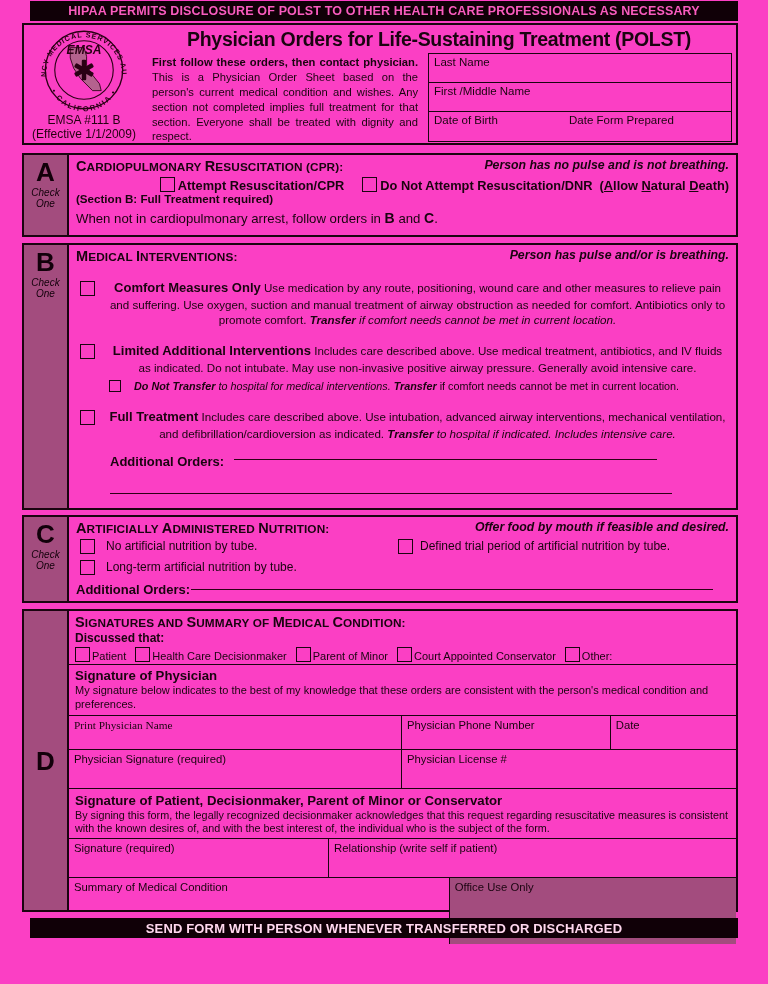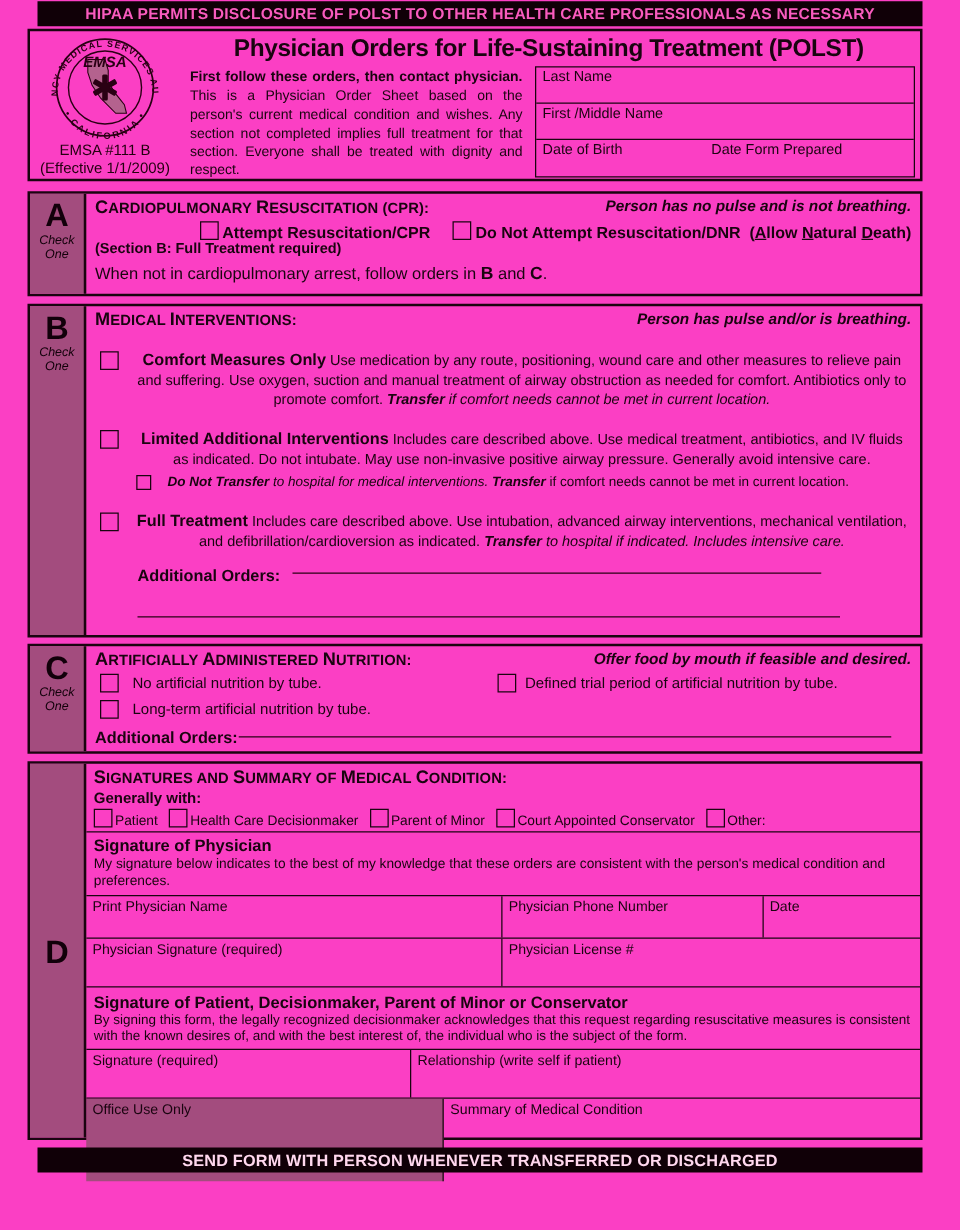--- a/index.html
+++ b/index.html
@@ -298,21 +298,21 @@
   }
   .d-grid { display: flex; border-top: 1.8px solid #1a0410; }
   .d-cell {
     border-right: 1.8px solid #1a0410;
     font-size: 11.3px;
     padding: 3px 0 0 5px;
     box-sizing: border-box;
     min-height: 33px;
   }
   .d-cell:last-child { border-right: none; }
-  .w-phys-name { width: 335px; }
+  .w-phys-name { width: 335px; font-family: Liberation Serif, serif; }
   .w-phone { width: 210px; }
   .w-date { width: 126px; }
   .w-sig { width: 335px; }
   .w-lic { width: 336px; }
   .w-sig3a { width: 260px; }
   .w-sig3b { width: 235px; }
   .w-sig3c { width: 176px; }
   .w-summary { width: 383px; }
   .w-office { width: 288px; background: #a34c7e; }
   .h38 { min-height: 38px; }
@@ -493,21 +493,21 @@
   <div class="block" id="sectionD">
     <div class="letter-col">
       <div class="big">D</div>
     </div>
     <div class="body-col">
 
       <div class="d-top">
         <div class="sec-head">
           <span>S</span><span class="smallcap">IGNATURES AND </span><span>S</span><span class="smallcap">UMMARY OF </span><span>M</span><span class="smallcap">EDICAL </span><span>C</span><span class="smallcap">ONDITION:</span>
         </div>
-        <div class="d-disc">Generally with:</div>
+        <div class="d-disc">Discussed that:</div>
         <div class="d-checks">
           <span class="item"><span class="cb"></span><span>Patient</span></span><span class="item"><span class="cb"></span><span>Health Care Decisionmaker</span></span><span class="item"><span class="cb"></span><span>Parent of Minor</span></span><span class="item"><span class="cb"></span><span>Court Appointed Conservator</span></span><span class="item"><span class="cb"></span><span>Other:</span></span>
         </div>
       </div>
 
       <div class="d-sig-head">Signature of Physician</div>
       <div class="d-sig-text">My signature below indicates to the best of my knowledge that these orders are consistent with the person's medical condition and preferences.</div>
 
       <div class="d-grid">
         <div class="d-cell w-phys-name"><span>Print Physician Name</span></div>
@@ -522,22 +522,22 @@
 
       <div class="d-sig2-head">Signature of Patient, Decisionmaker, Parent of Minor or Conservator</div>
       <div class="d-sig2-text">By signing this form, the legally recognized decisionmaker acknowledges that this request regarding resuscitative measures is consistent with the known desires of, and with the best interest of, the individual who is the subject of the form.</div>
 
       <div class="d-grid">
         <div class="d-cell w-sig3a h38"><span>Signature (required)</span></div>
         <div class="d-cell w-sig3c h38"><span>Relationship (write self if patient)</span></div>
       </div>
 
       <div class="d-grid">
+        <div class="d-cell w-summary h66"><span>Summary of Medical Condition</span></div>
         <div class="d-cell w-office h66"><span>Office Use Only</span></div>
-        <div class="d-cell w-summary h66"><span>Summary of Medical Condition</span></div>
       </div>
 
     </div>
   </div>
 
   <div class="bar bar-bottom">
     <span>SEND FORM WITH PERSON WHENEVER TRANSFERRED OR DISCHARGED</span>
   </div>
 
 </div>

